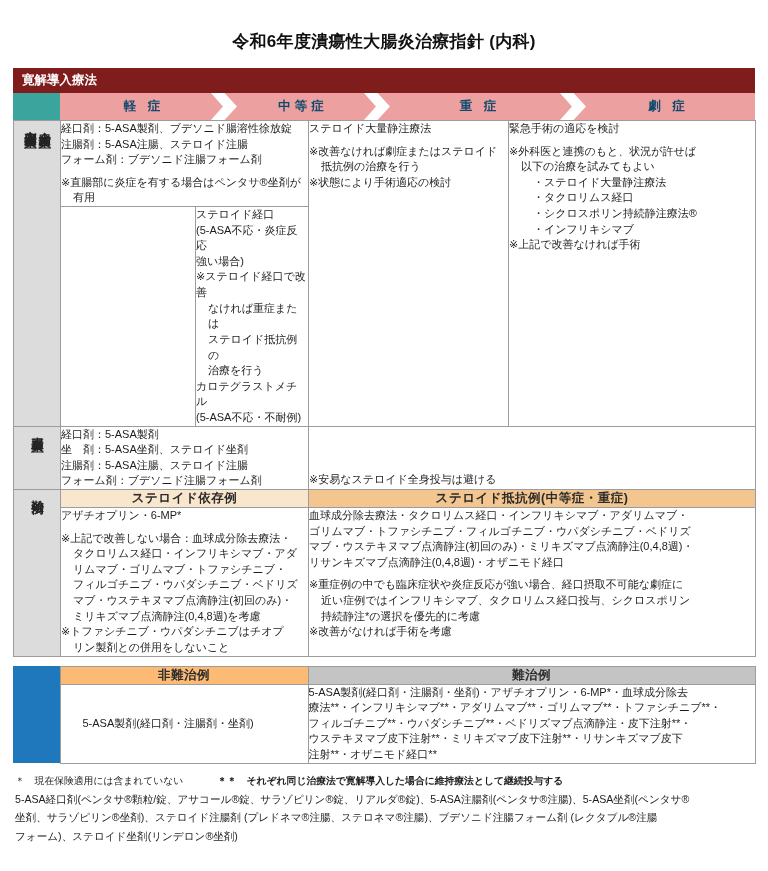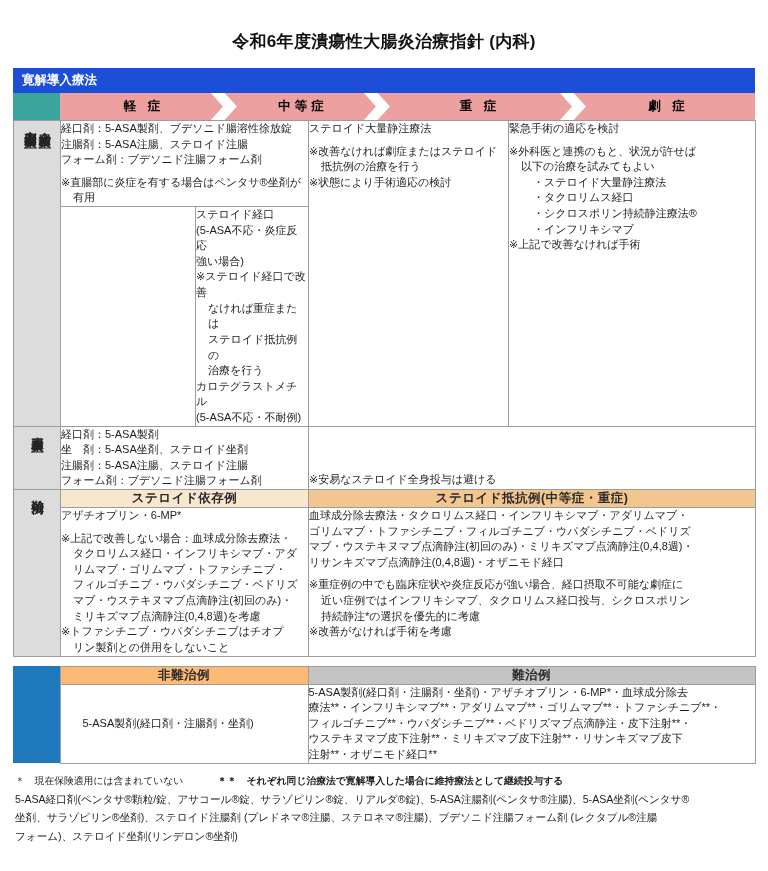--- a/index.html
+++ b/index.html
@@ -46,21 +46,21 @@
 
   
   .band {
     color: #ffffff;
     font-weight: bold;
     font-size: 12.5px;
     padding: 5px 8px 5px 9px;
     line-height: 1.2;
     border: none;
   }
-  .band-induction { background: #1d4ed8; }
+  .band-induction { background: #7f1d1d; }
   .band-maintenance { background: #1f77bc; }
 
   
   .sev-strip {
     position: relative;
     height: 27px;
     background: #3aa49d;
     display: flex;
   }
   .sev-spacer {
@@ -76,21 +76,21 @@
     align-items: center;
   }
   .sev-cell {
     position: relative;
     height: 27px;
     display: flex;
     align-items: center;
     justify-content: center;
     font-size: 12.5px;
     font-weight: bold;
-    color: #000000;
+    color: #0c4a6e;
     letter-spacing: 4px;
     text-indent: 4px;
   }
   .chev {
     position: absolute;
     top: 0;
     height: 27px;
     width: 26px;
     background: #ffffff;
     clip-path: polygon(0 0, 52% 0, 100% 50%, 52% 100%, 0 100%, 46% 50%);

